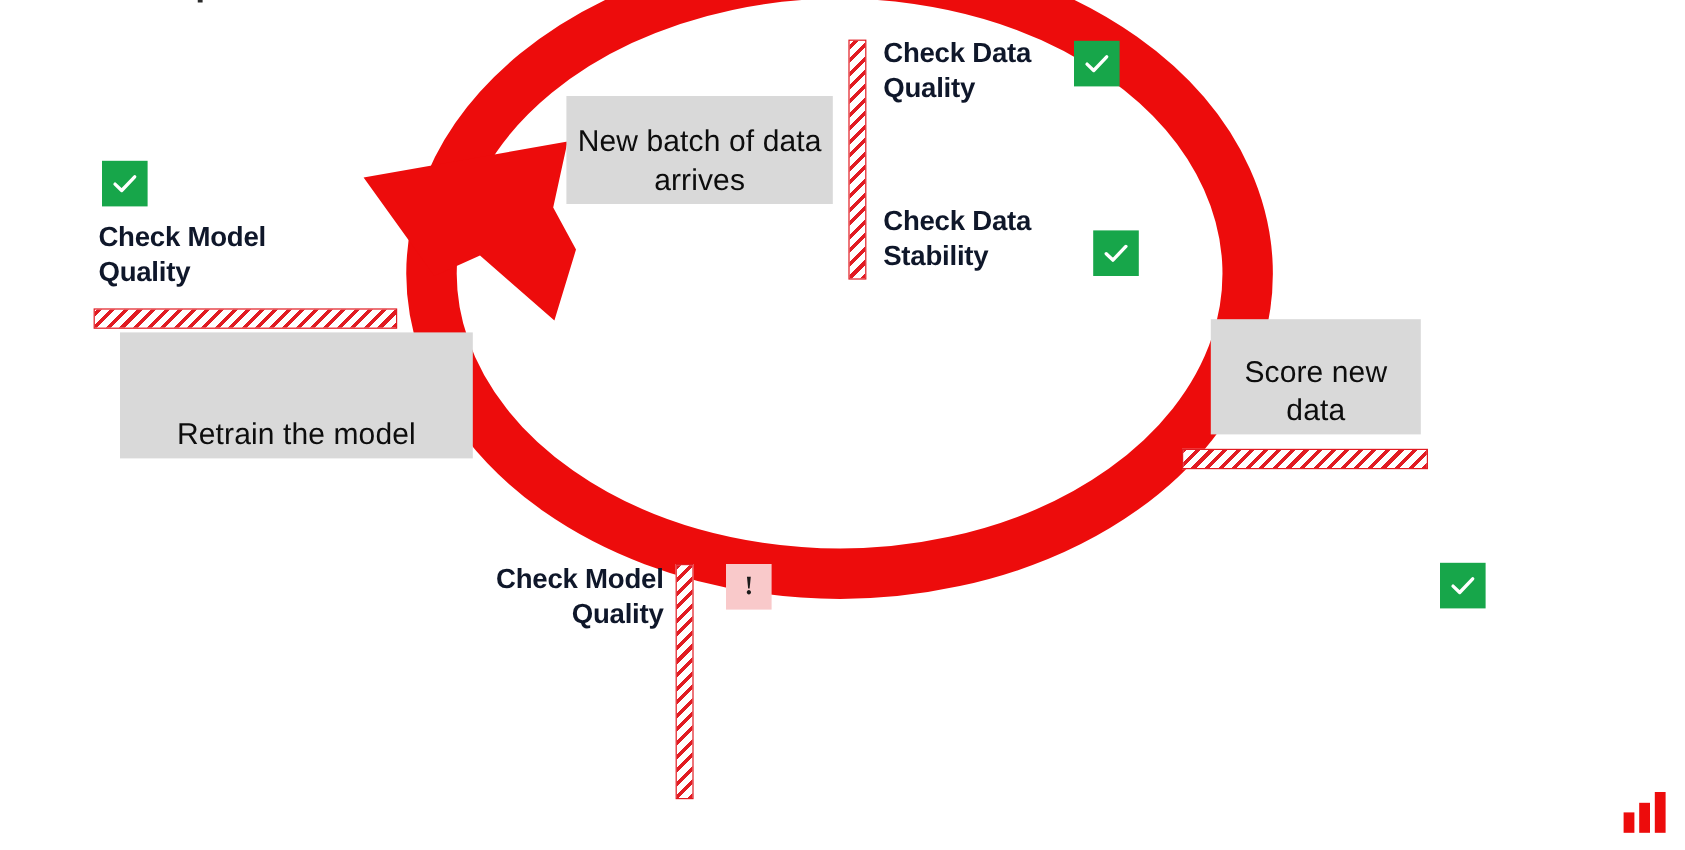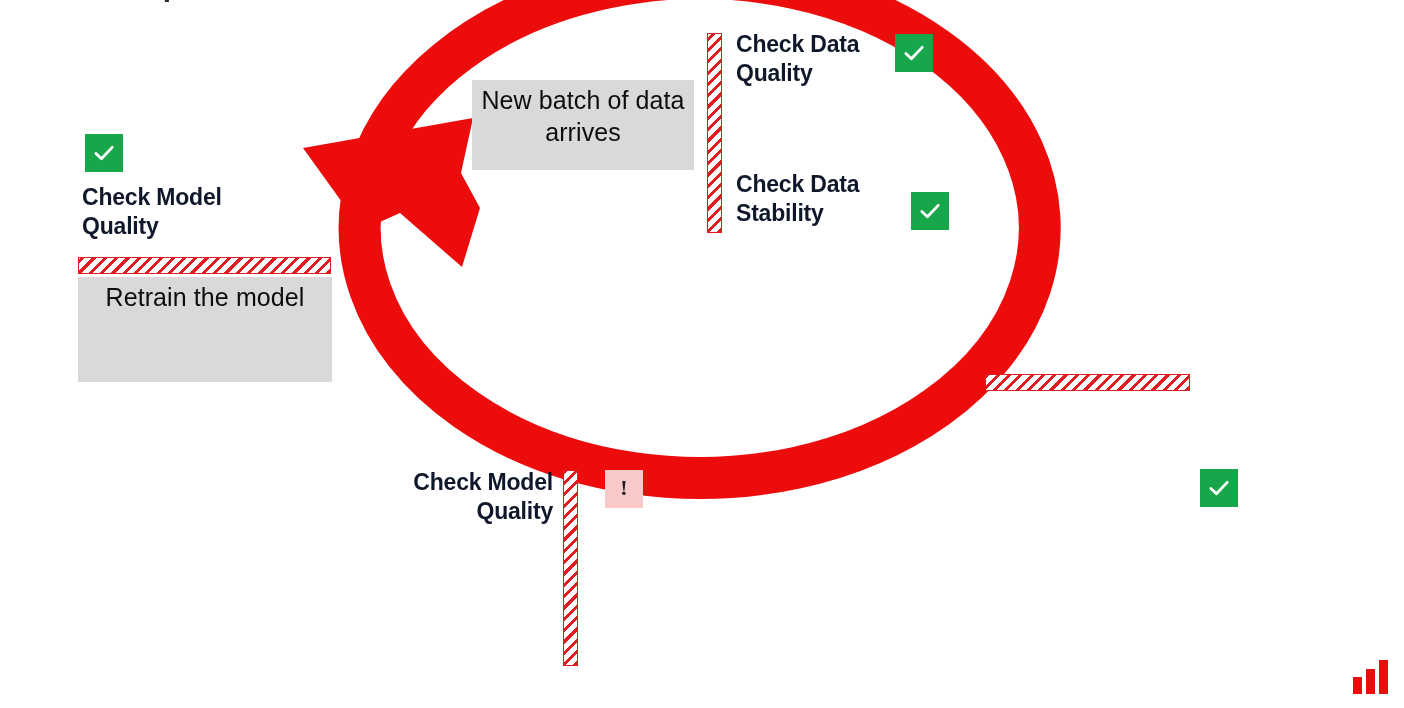--- a/index.html
+++ b/index.html
@@ -26,21 +26,21 @@
     width: 1404px;
     height: 708px;
   }
 
   
   .proc-box {
     position: absolute;
     background: #d9d9d9;
     color: #0d0d0d;
     display: flex;
-    align-items: flex-start;
+    align-items: flex-end;
     justify-content: center;
     text-align: center;
     font-size: 25px;
     line-height: 1.28;
     font-weight: 400;
     letter-spacing: 0.1px;
     box-sizing: border-box;
     padding: 4px 6px;
   }
 
@@ -148,23 +148,27 @@
              A 340 250 0 1 1 369 170" fill="none" stroke="#ED0C0C" stroke-width="42" stroke-linecap="butt" transform="rotate(0 705 375)"></path>
 
     <polygon points="303,148 473,118 461,173 480,208 462,267 400,213 362,230" fill="#ED0C0C"></polygon>
   </svg>
 
   <div class="proc-box" style="left:472px; top:80px; width:222px; height:90px;">
     <span>New batch of
 data arrives</span>
   </div>
 
-
-
-  <div class="proc-box" style="left:78px; top:277px; width:254px; height:105px;">
+  <div class="proc-box" style="left:1009px; top:266px; width:175px; height:96px;">
+    <span>Score new
+data</span>
+  </div>
+
+
+  <div class="proc-box" style="left:100px; top:277px; width:294px; height:105px;">
     <span>Retrain the
 model</span>
   </div>
 
   <div class="barrier v" style="left:707px; top:33px; width:15px; height:200px;"></div>
 
   <div class="check-label" style="left:736px; top:30px; width:180px;">Check Data
 Quality</div>
   <div class="badge ok" style="left:895px; top:34px;">
     <svg viewBox="0 0 24 24">

